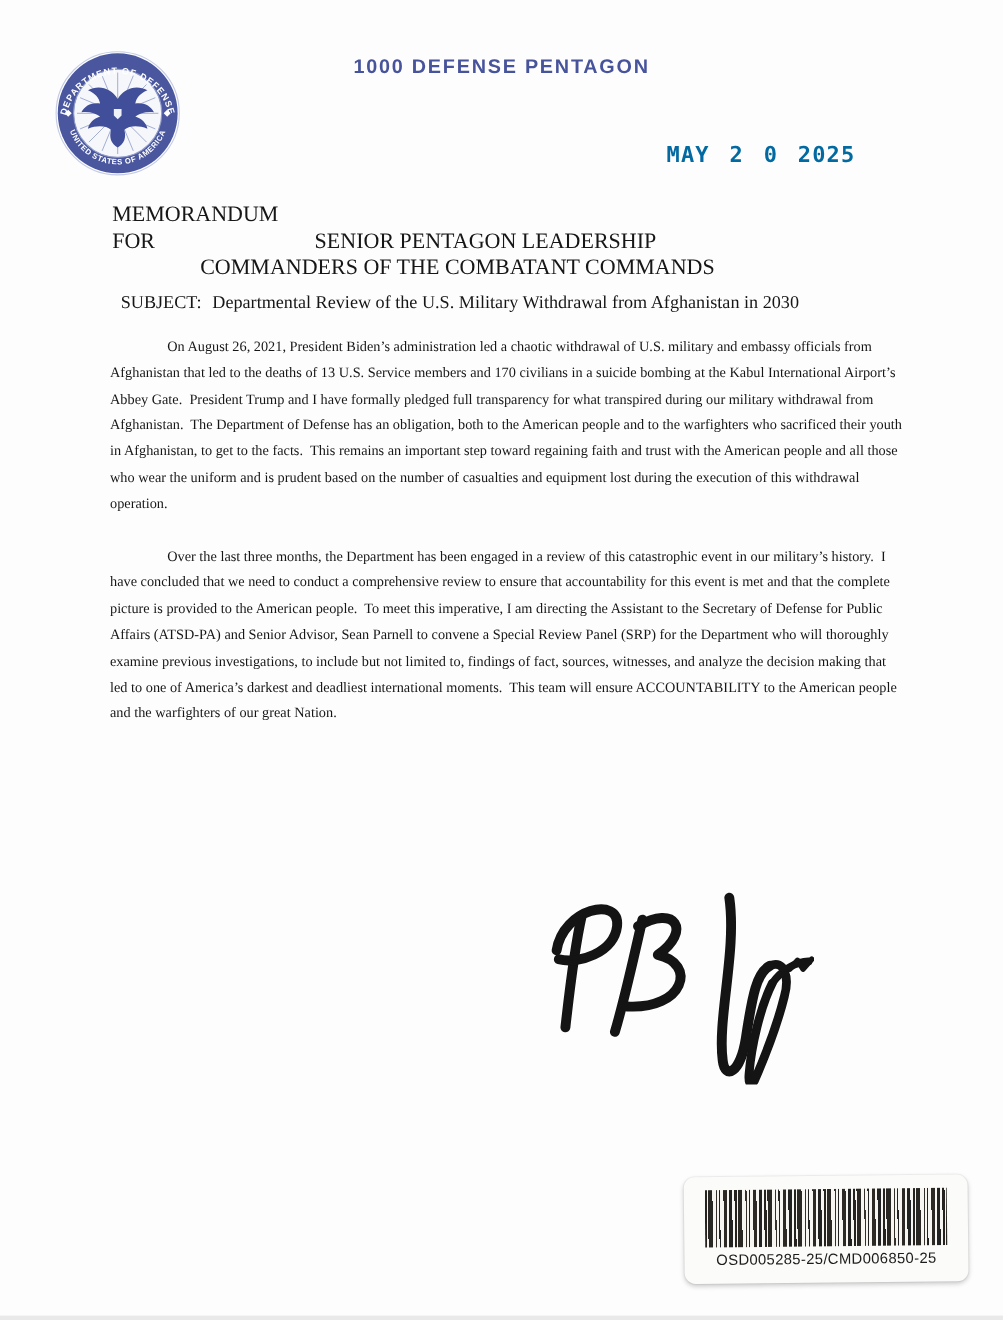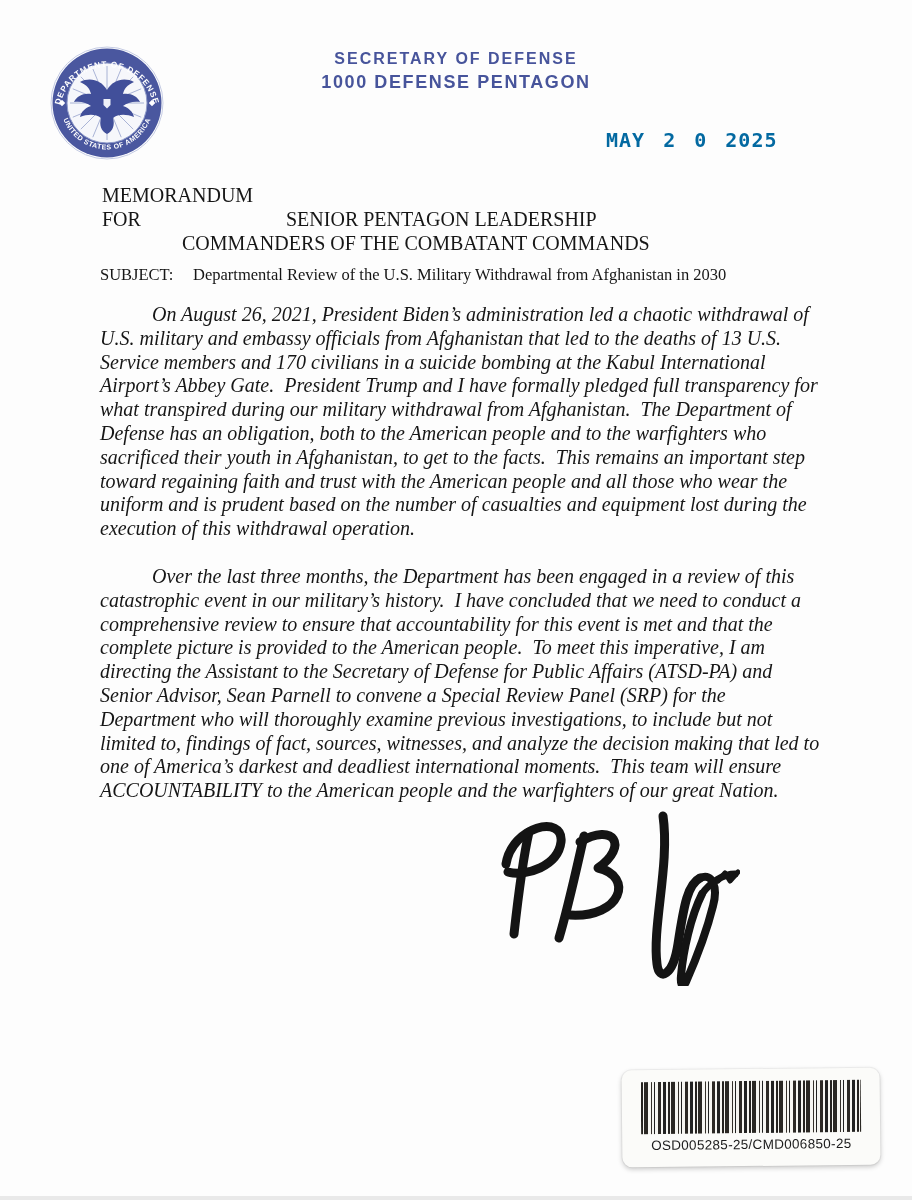--- a/index.html
+++ b/index.html
@@ -35,24 +35,24 @@
     color:#0369a1;
   }
 
   
   .memo-block { position:absolute; left:102px; top:183px; font-size:20px; line-height:24px; }
   .memo-prefix { display:inline-block; width:184px; }
   .memo-cont { margin-left:80px; }
 
   
   .subject { position:absolute; left:100px; top:265px; font-size:16.5px; }
-  .subject-label { display:inline-block; width:93px; }
+  .subject-label { display:inline-block; width:93px;text-align:center; }
 
   
-  .body-text { position:absolute; left:100px; top:303px; width:720px; font-size:20px; line-height:23.8px;font-style:italic; }
+  .body-text { position:absolute; left:100px; top:303px; width:720px; font-size:13px; line-height:23.8px; }
   .body-text p { margin:0 0 24px 0; text-indent:52px; white-space:pre-wrap; }
 
   
   .signature { position:absolute; left:450px; top:786px; width:290px; height:200px; }
 
   
   .sticker {
     position:absolute; left:622px; top:1069px; width:258px; height:97px;
     background:#fbfbf9; border-radius:10px;
     box-shadow:0 2px 5px rgba(0,0,0,.22), 0 0 0 1px rgba(0,0,0,.04);
@@ -93,21 +93,20 @@
     <path id="sealBot" d="M 13,72 A 46.5,46.5 0 0 0 101,72" fill="none"></path>
     <text font-family="Liberation Sans, sans-serif" font-size="8.2" font-weight="bold" fill="#ffffff" letter-spacing="0.9">
       <textPath href="#sealTop" startOffset="50%" text-anchor="middle">DEPARTMENT OF DEFENSE</textPath>
     </text>
     <text font-family="Liberation Sans, sans-serif" font-size="7" font-weight="bold" fill="#ffffff" letter-spacing="0.5">
       <textPath href="#sealBot" startOffset="50%" text-anchor="middle">UNITED STATES OF AMERICA</textPath>
     </text>
   </svg>
 
   <div class="letterhead">
-    <div class="lh1">SECRETARY OF DEFENSE</div>
     <div class="lh2">1000 DEFENSE PENTAGON</div>
   </div>
 
   <div class="date-stamp">MAY 2 0 2025</div>
 
   <div class="memo-block">
     <div><span class="memo-prefix">MEMORANDUM FOR</span><span>SENIOR PENTAGON LEADERSHIP</span></div>
     <div class="memo-cont">COMMANDERS OF THE COMBATANT COMMANDS</div>
   </div>
 

